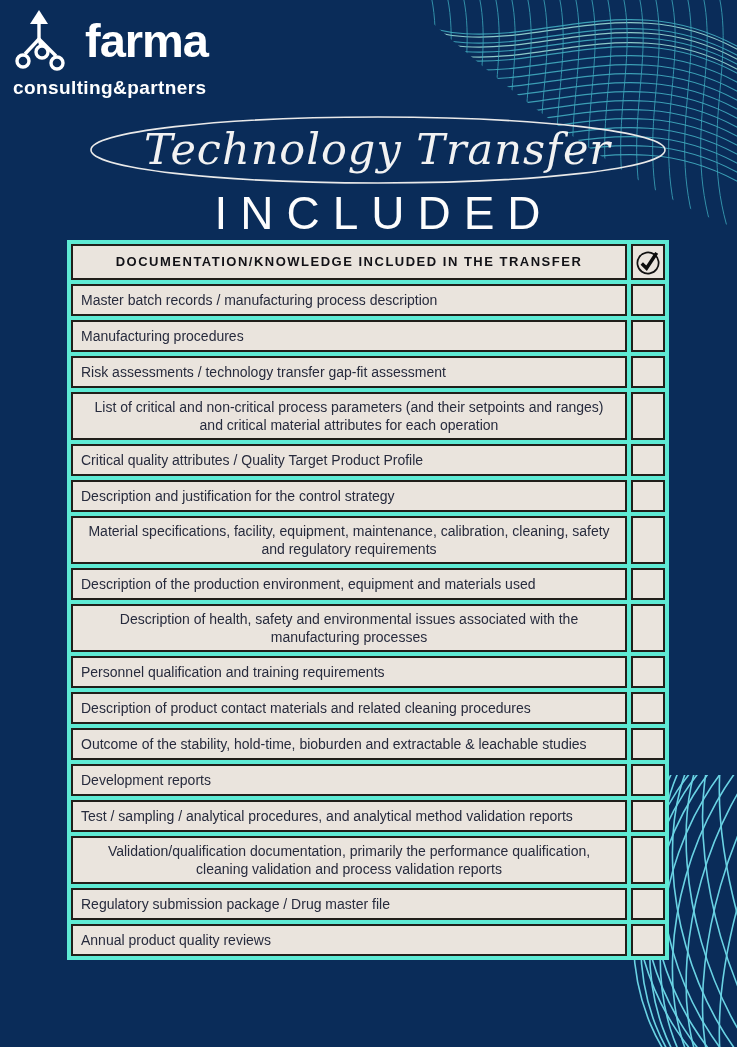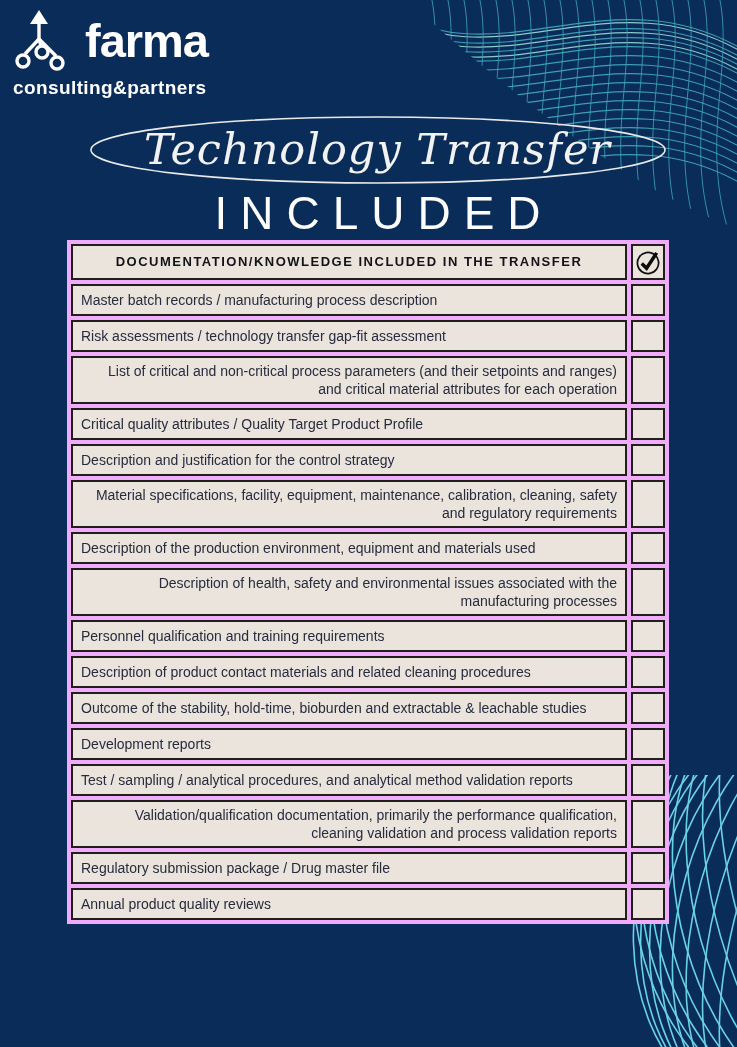--- a/index.html
+++ b/index.html
@@ -20,27 +20,27 @@
   .ellipse-box svg{position:absolute;left:0;top:0;}
   .script-title{
     position:absolute;left:0;top:2px;width:100%;
     font-family:"DejaVu Serif",serif;font-style:italic;font-size:43px;line-height:66px;
     color:#f2f2f2;letter-spacing:1px;
   }
   .checklist-title{
     margin-top:0;font-size:46px;font-weight:300;letter-spacing:13px;padding-left:13px;color:#fdfdfd;
   }
   
-  .ctable{position:absolute;left:67px;top:240px;width:602px;background:#f0abfc;padding:4px;box-sizing:border-box;}
+  .ctable{position:absolute;left:67px;top:240px;width:602px;background:#5eead4;padding:4px;box-sizing:border-box;}
   .row{display:flex;gap:4px;margin-bottom:4px;align-items:stretch;}
   .row:last-child{margin-bottom:0;}
   .cell{background:#eae4dd;border:2px solid #211f1a;box-sizing:border-box;}
   .cell.text{
     flex:1;display:flex;align-items:center;padding:4px 8px;min-height:32px;
-    font-size:14px;line-height:18px;color:#272b3d;text-align:right;
+    font-size:14px;line-height:18px;color:#272b3d;text-align:center;
   }
   .header-row .cell.text{
     justify-content:center;font-weight:700;font-size:13px;letter-spacing:1.5px;
     color:#121217;min-height:36px;text-align:center;
   }
   .cell.check{flex:0 0 34px;width:34px;display:flex;align-items:center;justify-content:center;}
 </style>
 </head>
 <body>
 
@@ -167,20 +167,24 @@
           </svg>
         </span>
       </div>
     </div>
     <div id="rows">
     <div class="row">
       <div class="cell text">Master batch records / manufacturing process description</div>
       <div class="cell check"></div>
     </div>
 
+    <div class="row">
+      <div class="cell text">Manufacturing procedures</div>
+      <div class="cell check"></div>
+    </div>
 
     <div class="row">
       <div class="cell text">Risk assessments / technology transfer gap-fit assessment</div>
       <div class="cell check"></div>
     </div>
 
     <div class="row">
       <div class="cell text">List of critical and non-critical process parameters (and their setpoints and ranges) and critical material attributes for each operation</div>
       <div class="cell check"></div>
     </div>

